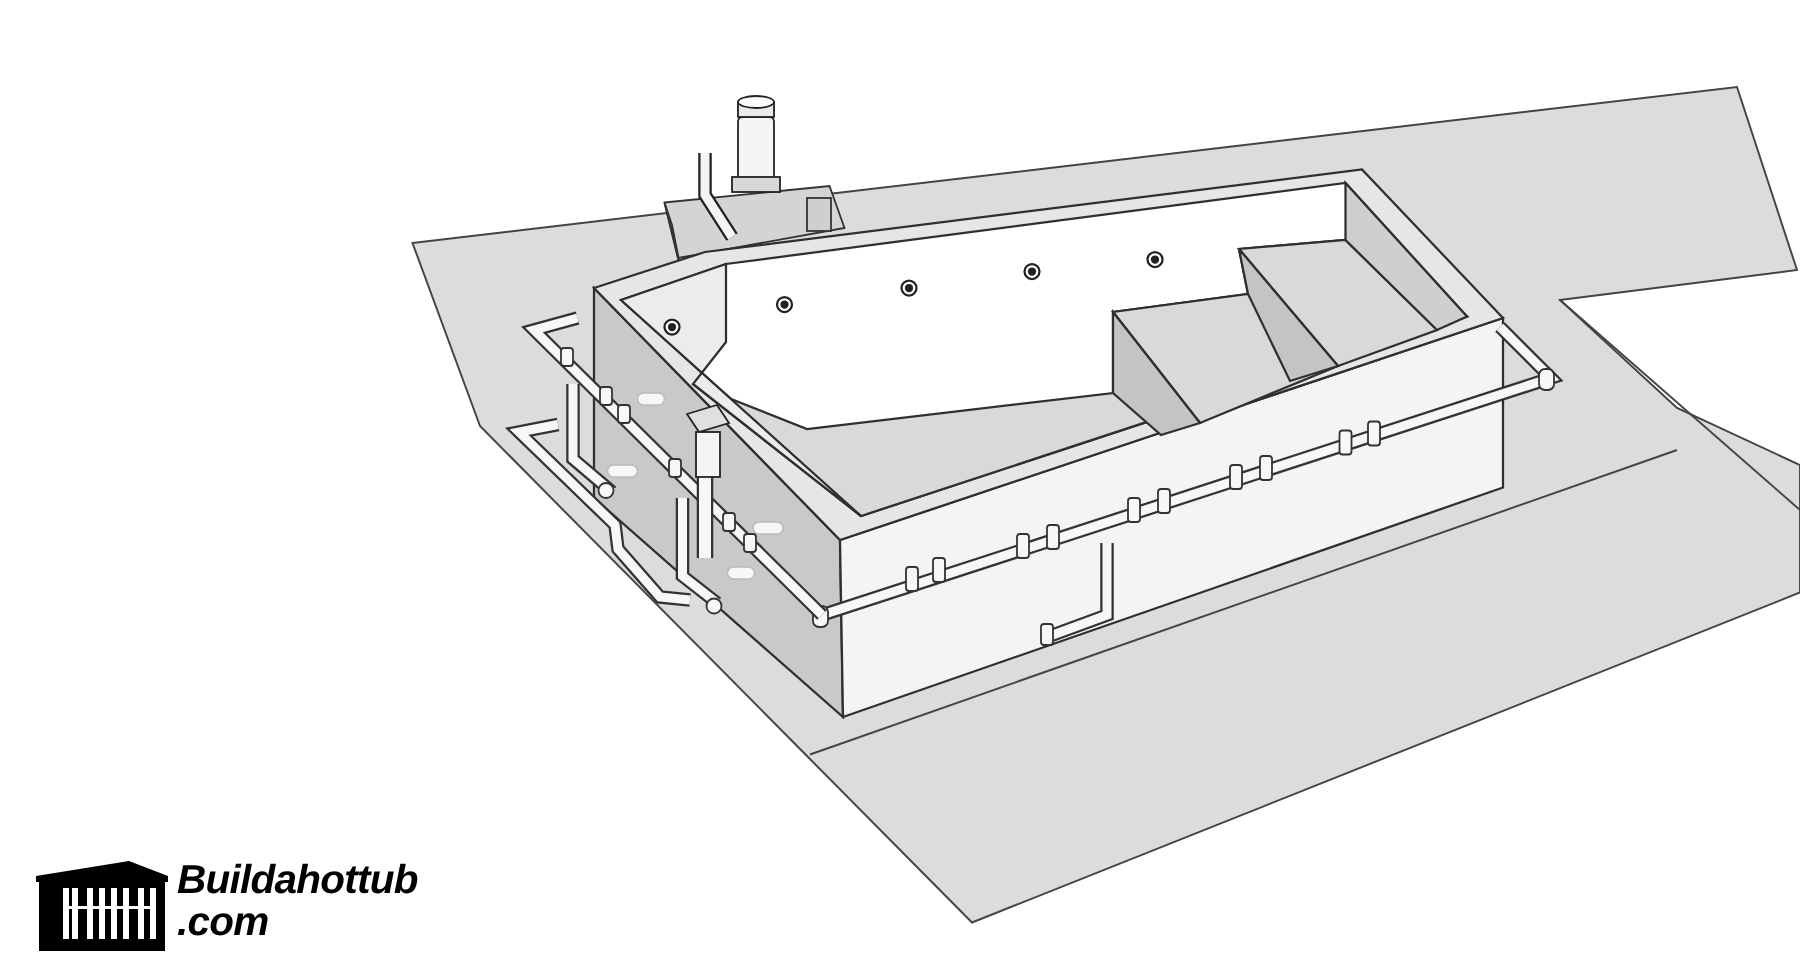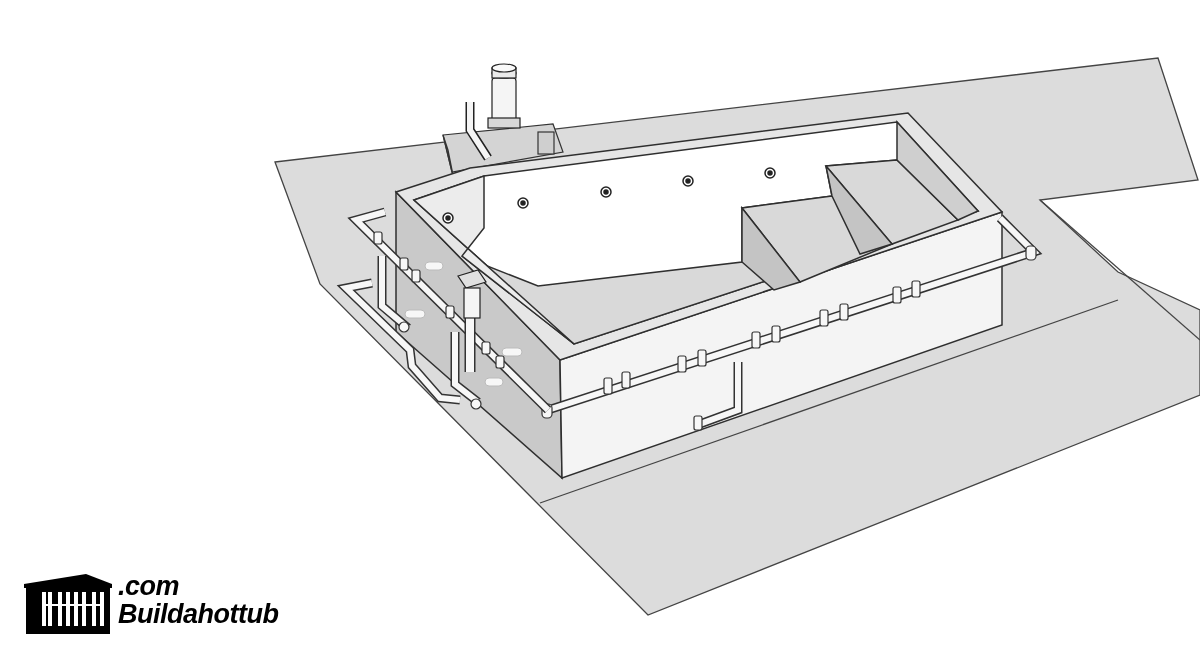--- a/index.html
+++ b/index.html
@@ -136,16 +136,16 @@
       <rect x="36" y="22" width="4" height="34"></rect>
         <rect x="44" y="22" width="4" height="34"></rect>
       <rect x="52" y="22" width="4" height="34"></rect>
         <rect x="60" y="22" width="4" height="34"></rect>
       <rect x="70" y="22" width="4" height="34"></rect>
         <rect x="78" y="22" width="4" height="34"></rect>
       <rect x="20" y="34" width="62" height="2"></rect>
     </g>
   </svg>
   <div class="logo-text">
+    <span>Buildahottub</span>
     <span>.com</span>
-    <span>Buildahottub</span>
   </div>
 </div>
 
 </body></html>

